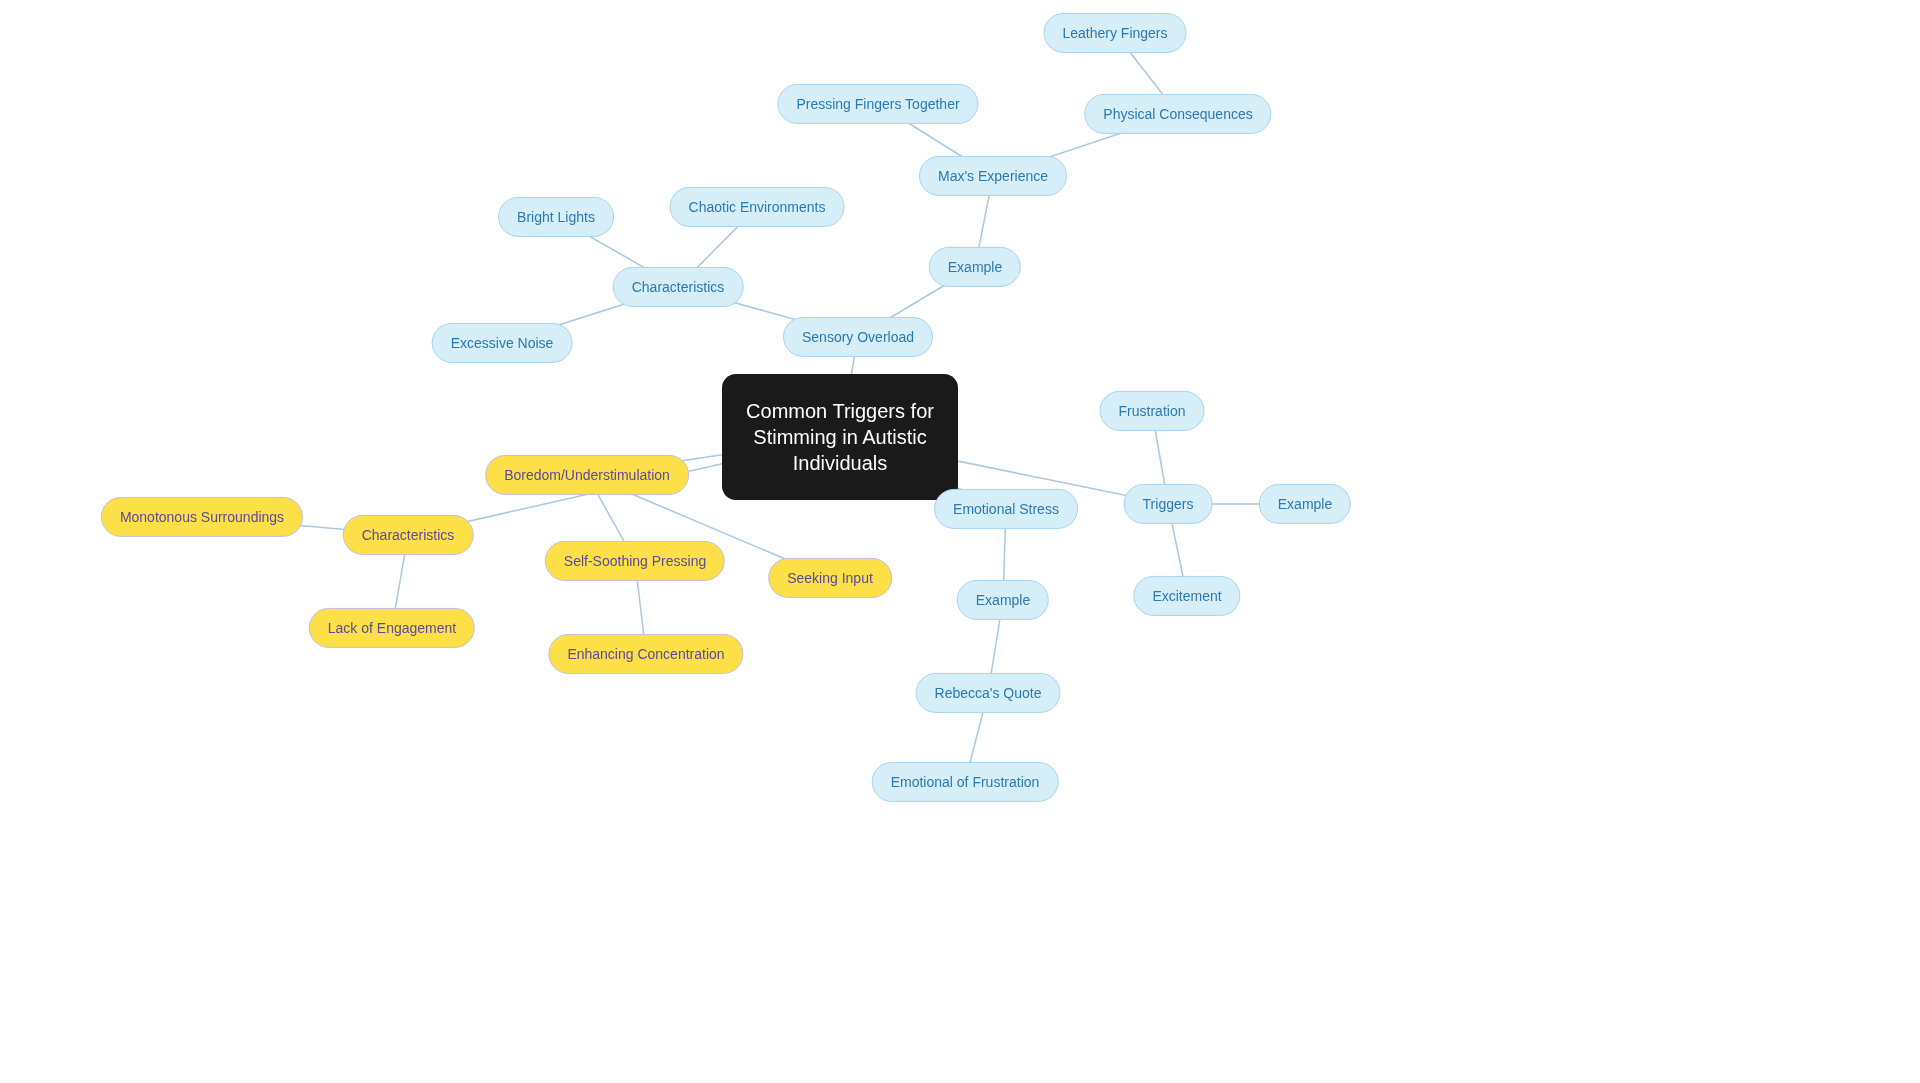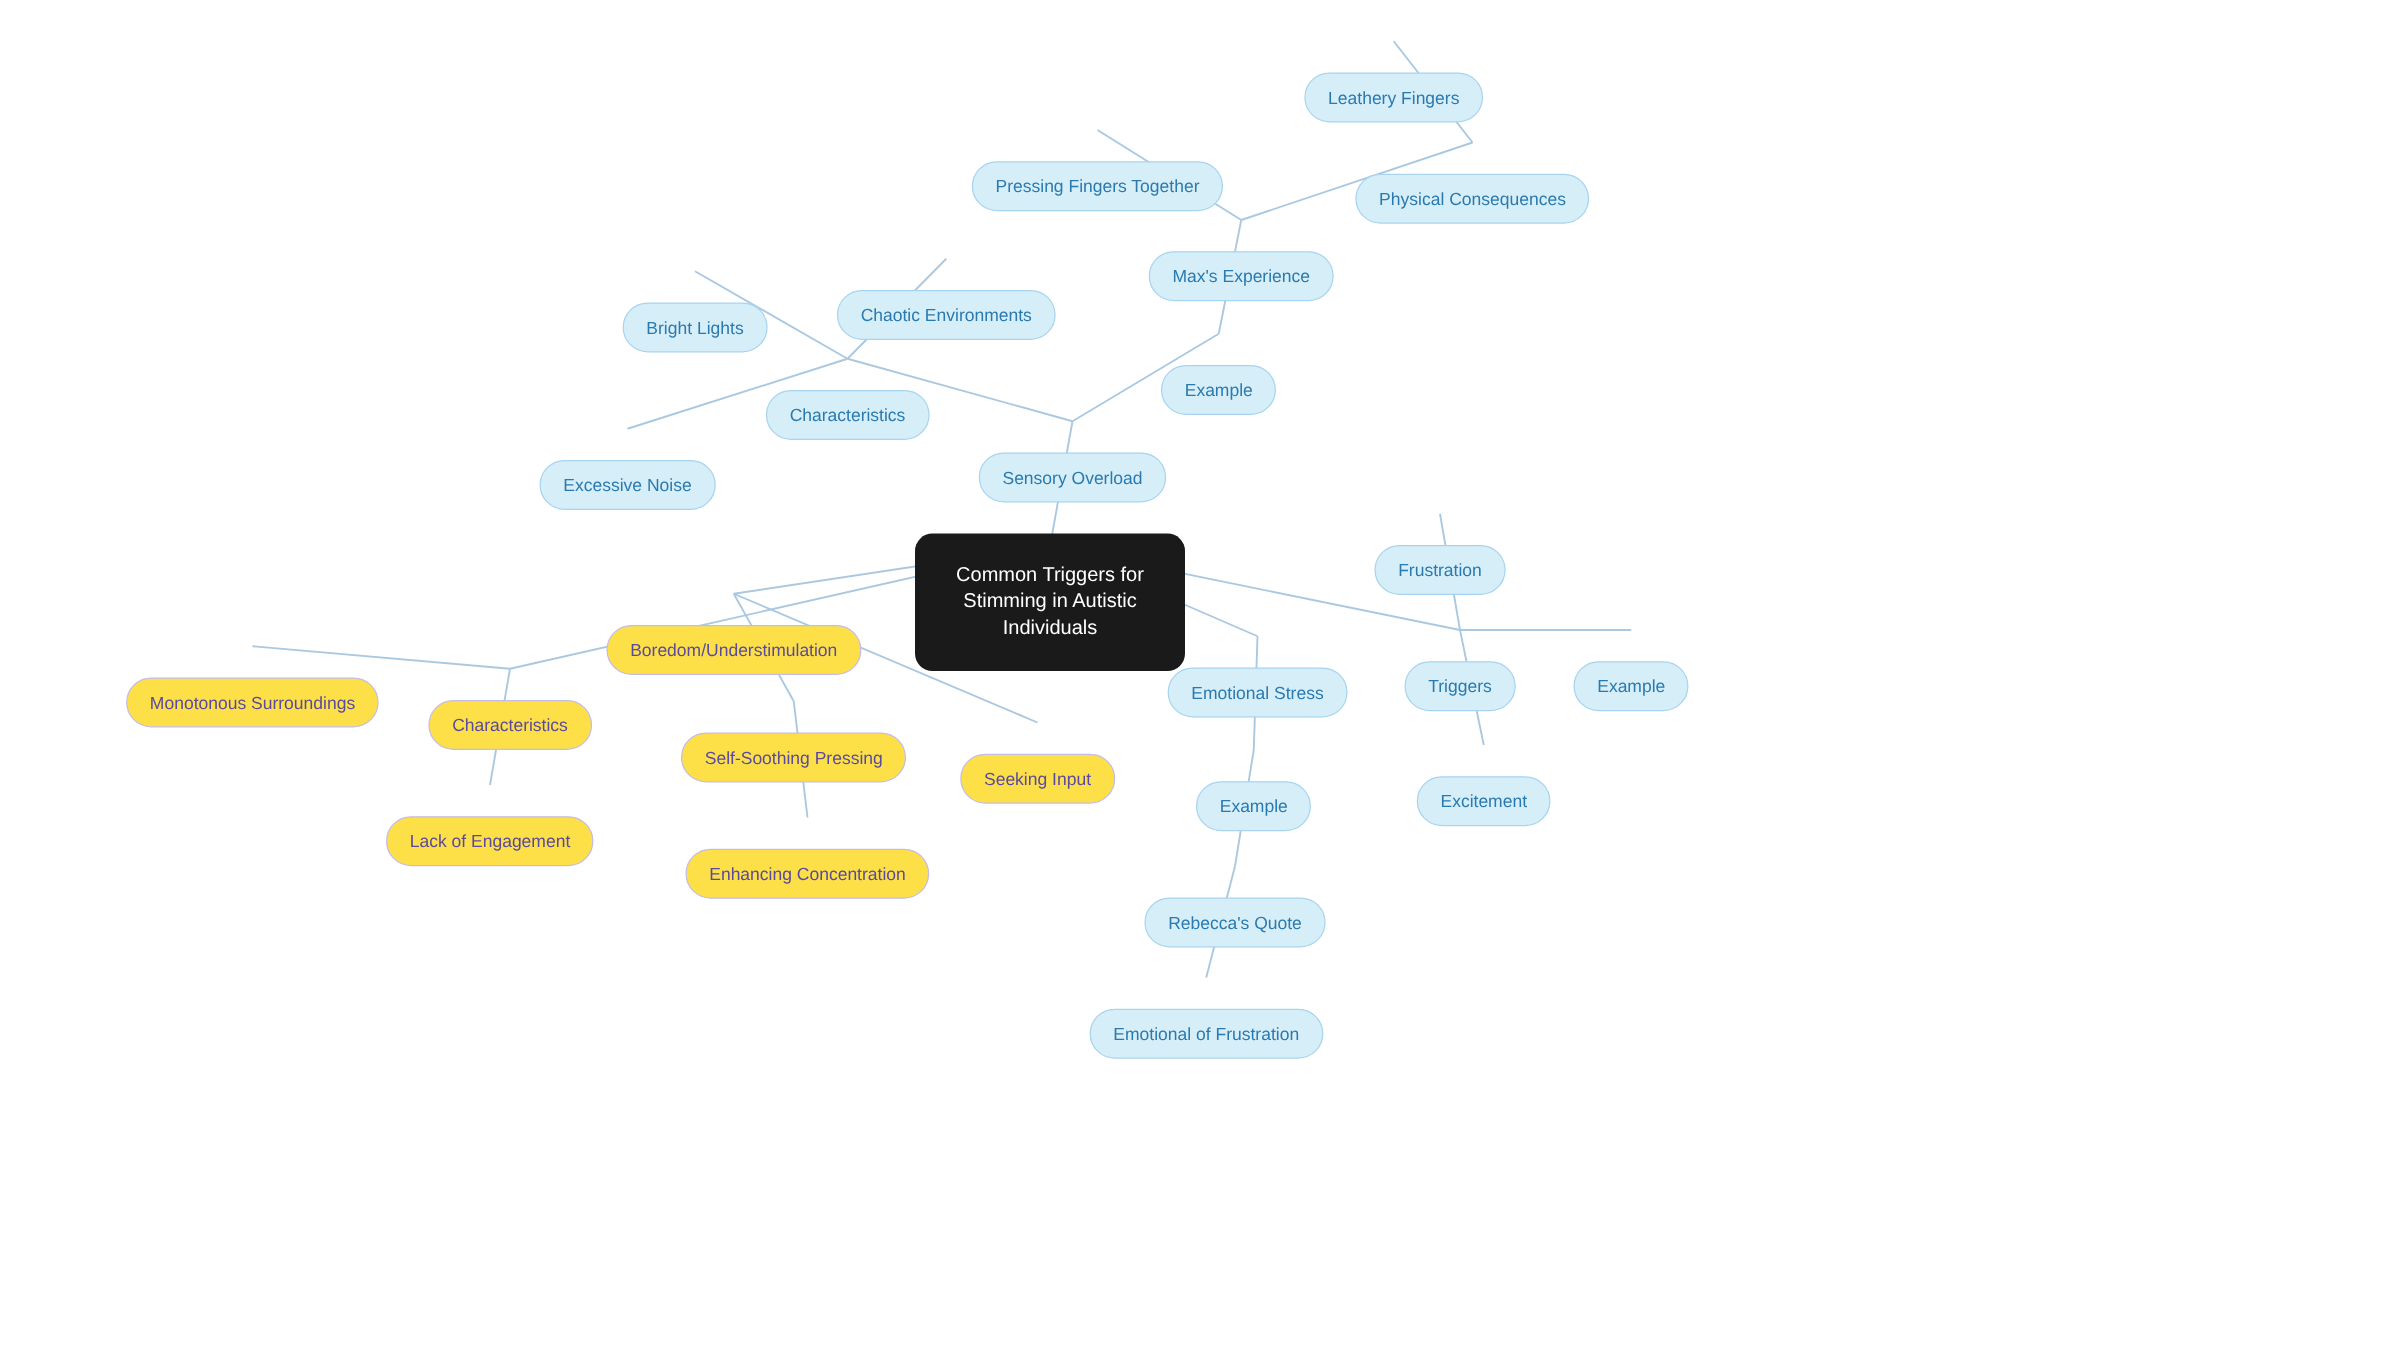--- a/index.html
+++ b/index.html
@@ -27,30 +27,29 @@
     .node {
       position: absolute;
       transform: translate(-50%, -50%);
       border-radius: 20px;
       padding: 10px 18px;
       text-align: center;
       font-size: 15px;
       line-height: 1.3;
       white-space: nowrap;
       cursor: default;
-      margin-top: 45px;
     }
     .node-center {
       background: #1a1a1a;
       color: #ffffff;
       border-radius: 14px;
-      font-size: 16px;
+      font-size: 20px;
       font-weight: 500;
       white-space: normal;
-      width: 216px;
+      width: 236px;
       text-align: center;
       padding: 24px 18px;
     }
     .node-blue {
       background: #d6eef8;
       color: #2a7ab0;
       border: 1.5px solid #a8d4ef;
       font-size: 14px;
     }
     .node-purple {

